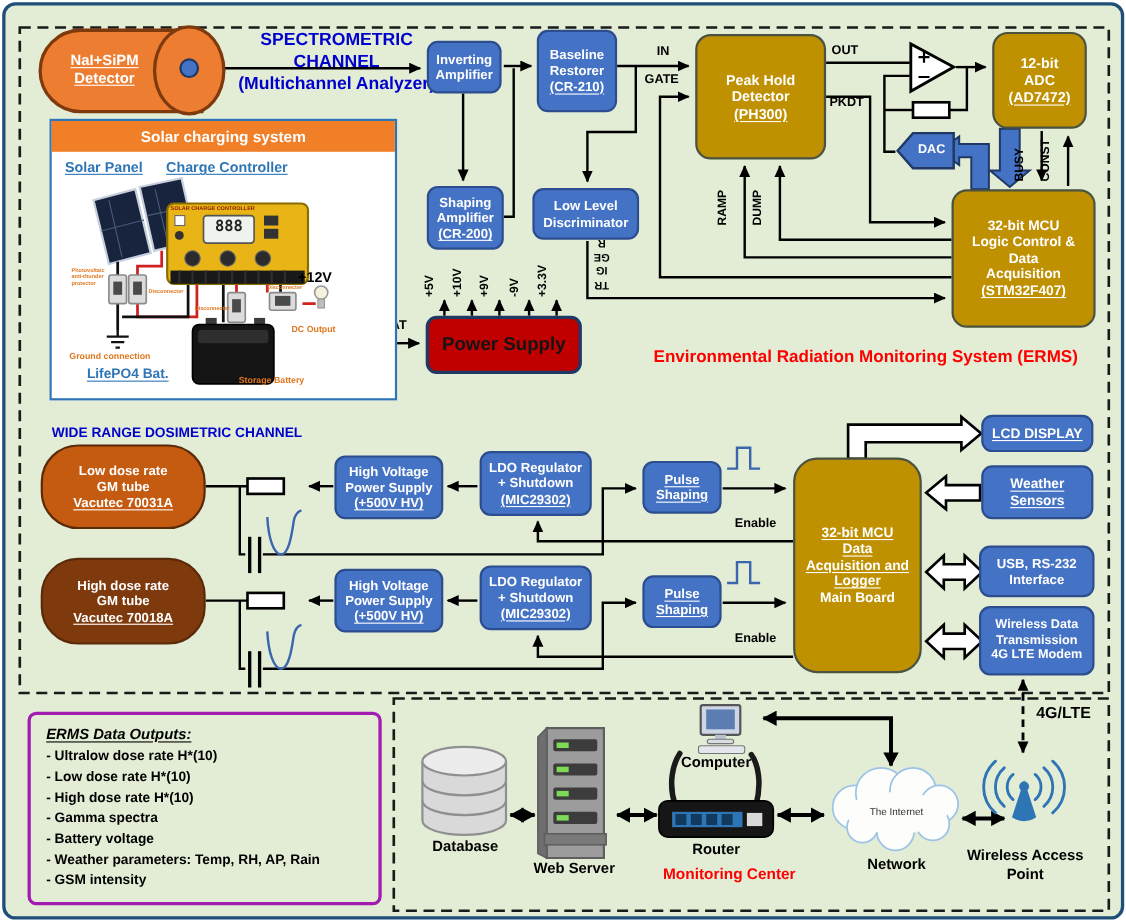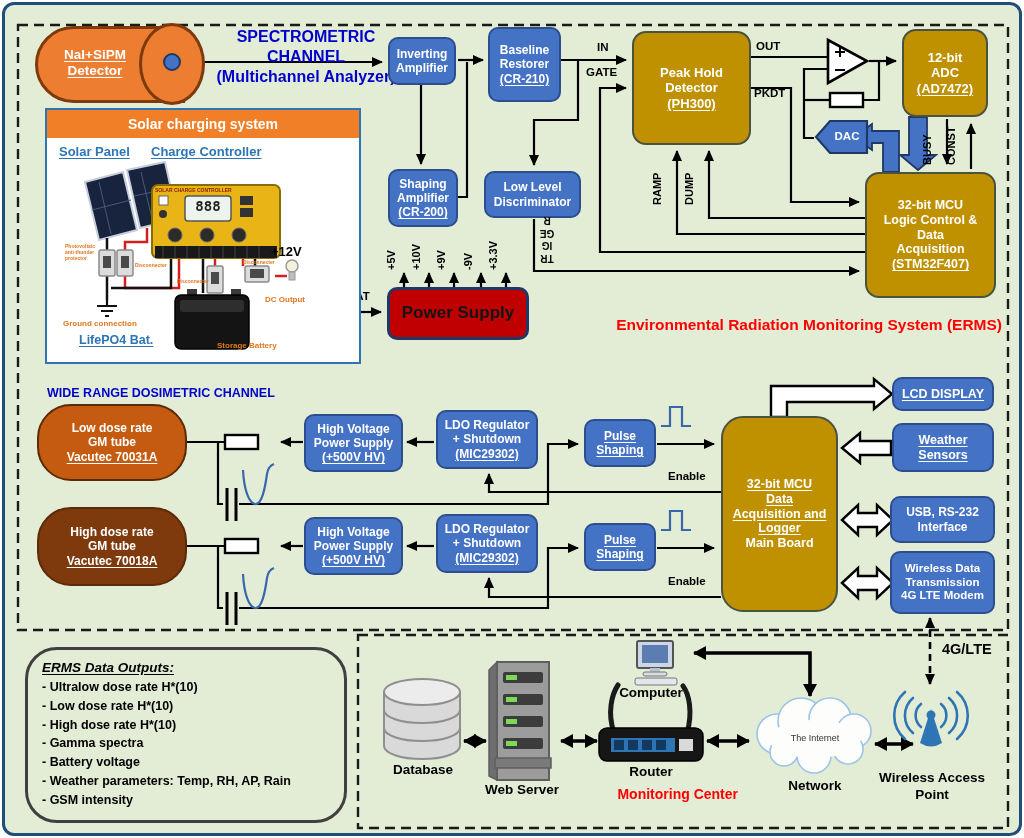--- a/index.html
+++ b/index.html
@@ -7,31 +7,31 @@
   .frame{position:absolute;left:2px;top:2px;width:1014px;height:828px;border:3px solid #1f4e79;border-radius:12px;background:#e3edd6;}
   svg{position:absolute;left:0;top:0;}
   .bx{position:absolute;display:flex;flex-direction:column;align-items:center;justify-content:center;text-align:center;font-weight:bold;color:#fff;line-height:1.18;box-sizing:border-box;}
   .blue{background:#4472c4;border:2.5px solid #2c4d8e;border-radius:10px;}
   .gold{background:#bf9000;border:2.5px solid #4a5240;border-radius:14px;}
   .red{background:#c00000;border:3px solid #1f3864;border-radius:10px;color:#141414;}
   .f12{font-size:12px;} .f125{font-size:12.5px;} .f13{font-size:13px;} .f115{font-size:11.5px;}
   .u{text-decoration:underline;text-underline-offset:2px;}
   .lbl{position:absolute;font-weight:bold;color:#000;font-size:11.5px;white-space:nowrap;}
   .blulbl{position:absolute;font-weight:bold;color:#0000cc;text-align:center;line-height:1.25;}
-  .redlbl{position:absolute;font-weight:bold;color:#ff0000;text-align:right;white-space:nowrap;}
+  .redlbl{position:absolute;font-weight:bold;color:#ff0000;text-align:center;white-space:nowrap;}
   .rot{position:absolute;font-weight:bold;font-size:11px;color:#000;white-space:nowrap;line-height:12px;transform-origin:0 100%;transform:rotate(-90deg);}
   .rot180{position:absolute;font-weight:bold;font-size:10px;color:#000;text-align:center;line-height:1.25;transform:rotate(180deg);}
   .pill{border-radius:34px;border:2.5px solid #5b2a08;}
   .inset{position:absolute;left:45px;top:108px;width:316px;height:256px;background:#fff;border:2.5px solid #2e75b6;box-sizing:border-box;}
   .inset-header{height:28px;background:#f07f28;color:#fff;font-weight:bold;font-size:14px;display:flex;align-items:center;justify-content:center;}
   .inset-body{position:relative;width:100%;height:226px;}
   .slabel{position:absolute;font-weight:bold;color:#2e75b6;font-size:13px;text-decoration:underline;text-underline-offset:2px;white-space:nowrap;}
   .olabel{position:absolute;font-weight:bold;color:#e07820;font-size:8px;white-space:nowrap;}
   .otiny{position:absolute;font-weight:bold;color:#e07820;font-size:5px;line-height:1.2;}
-  .outbox{position:absolute;left:25px;top:647px;width:322px;height:176px;border:3px solid #404040;border-radius:32px;box-sizing:border-box;padding:10px 14px;}
+  .outbox{position:absolute;left:25px;top:647px;width:322px;height:176px;border:3px solid #a21caf;border-radius:8px;box-sizing:border-box;padding:10px 14px;}
   .outtitle{font-style:italic;font-weight:bold;font-size:13.5px;text-decoration:underline;text-underline-offset:2px;margin-bottom:3px;}
   .oitem{font-weight:bold;font-size:12.5px;line-height:1.5;white-space:nowrap;}
   .botlbl{position:absolute;font-weight:bold;color:#000;font-size:13.5px;text-align:center;line-height:1.25;}
 </style>
 </head>
 <body>
 
 <div id="stage">
   <div class="frame"></div>
 

